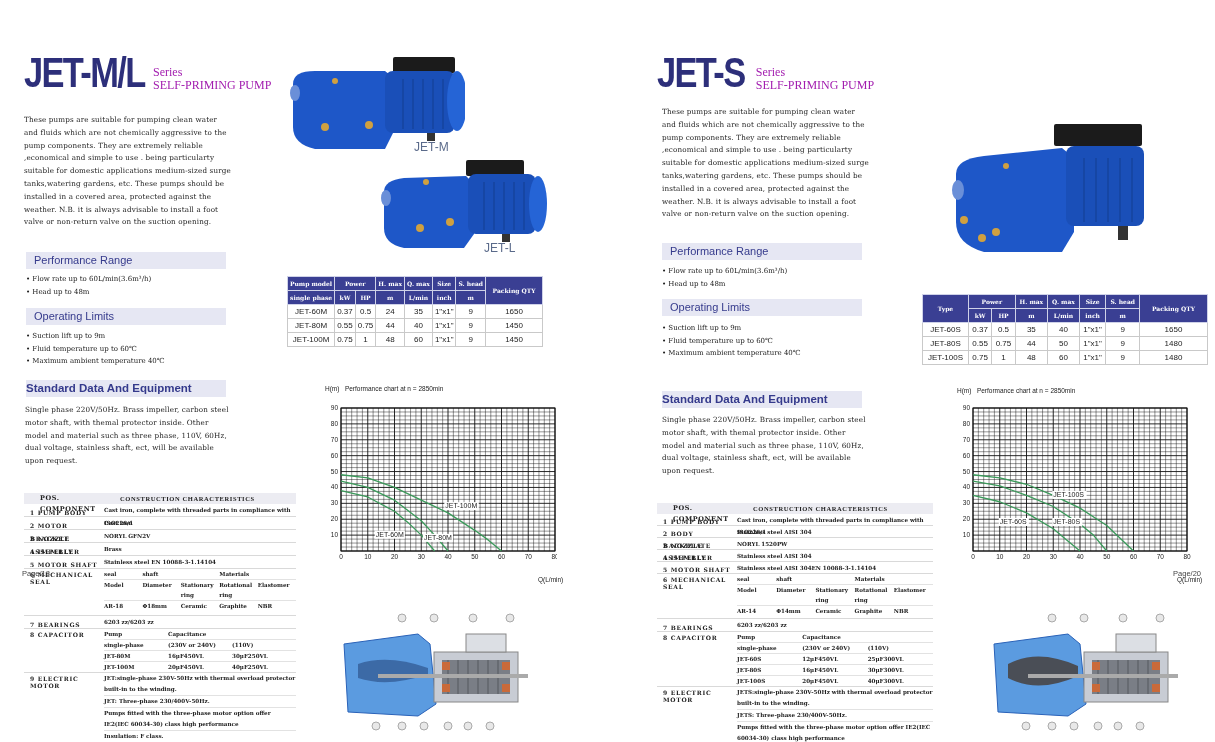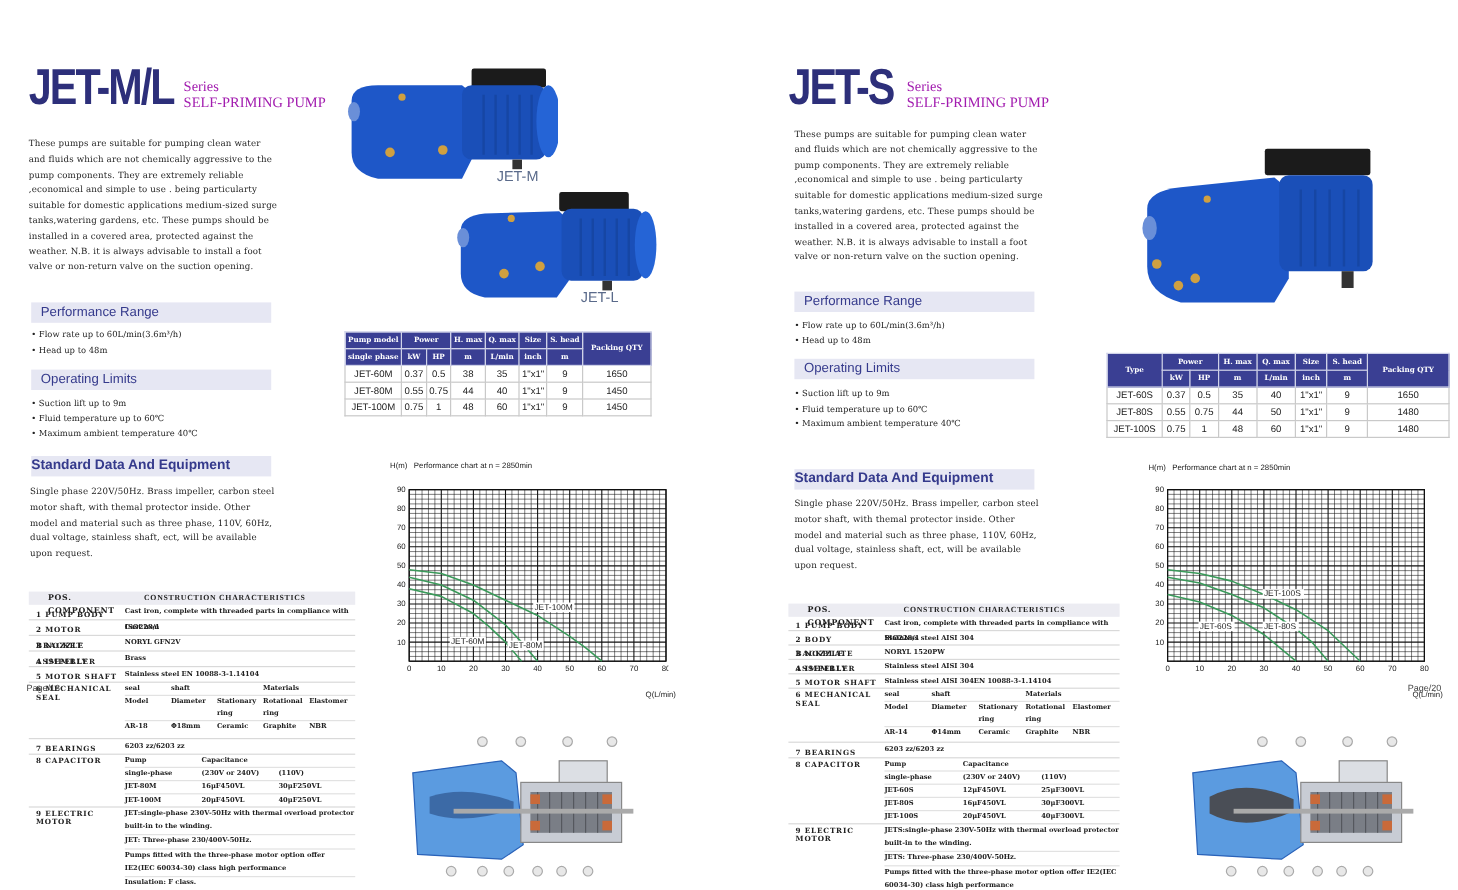--- a/index.html
+++ b/index.html
@@ -134,21 +134,21 @@
         <th>L/min</th>
         <th>inch</th>
         <th>m</th>
       </tr>
     </thead>
     <tbody>
       <tr>
         <td>JET-60M</td>
           <td>0.37</td>
           <td>0.5</td>
-          <td>38</td>
+          <td>24</td>
           <td>35</td>
           <td>1"x1"</td>
           <td>9</td>
           <td>1650</td>
       </tr>
       <tr>
         <td>JET-80M</td>
           <td>0.55</td>
           <td>0.75</td>
           <td>44</td>

